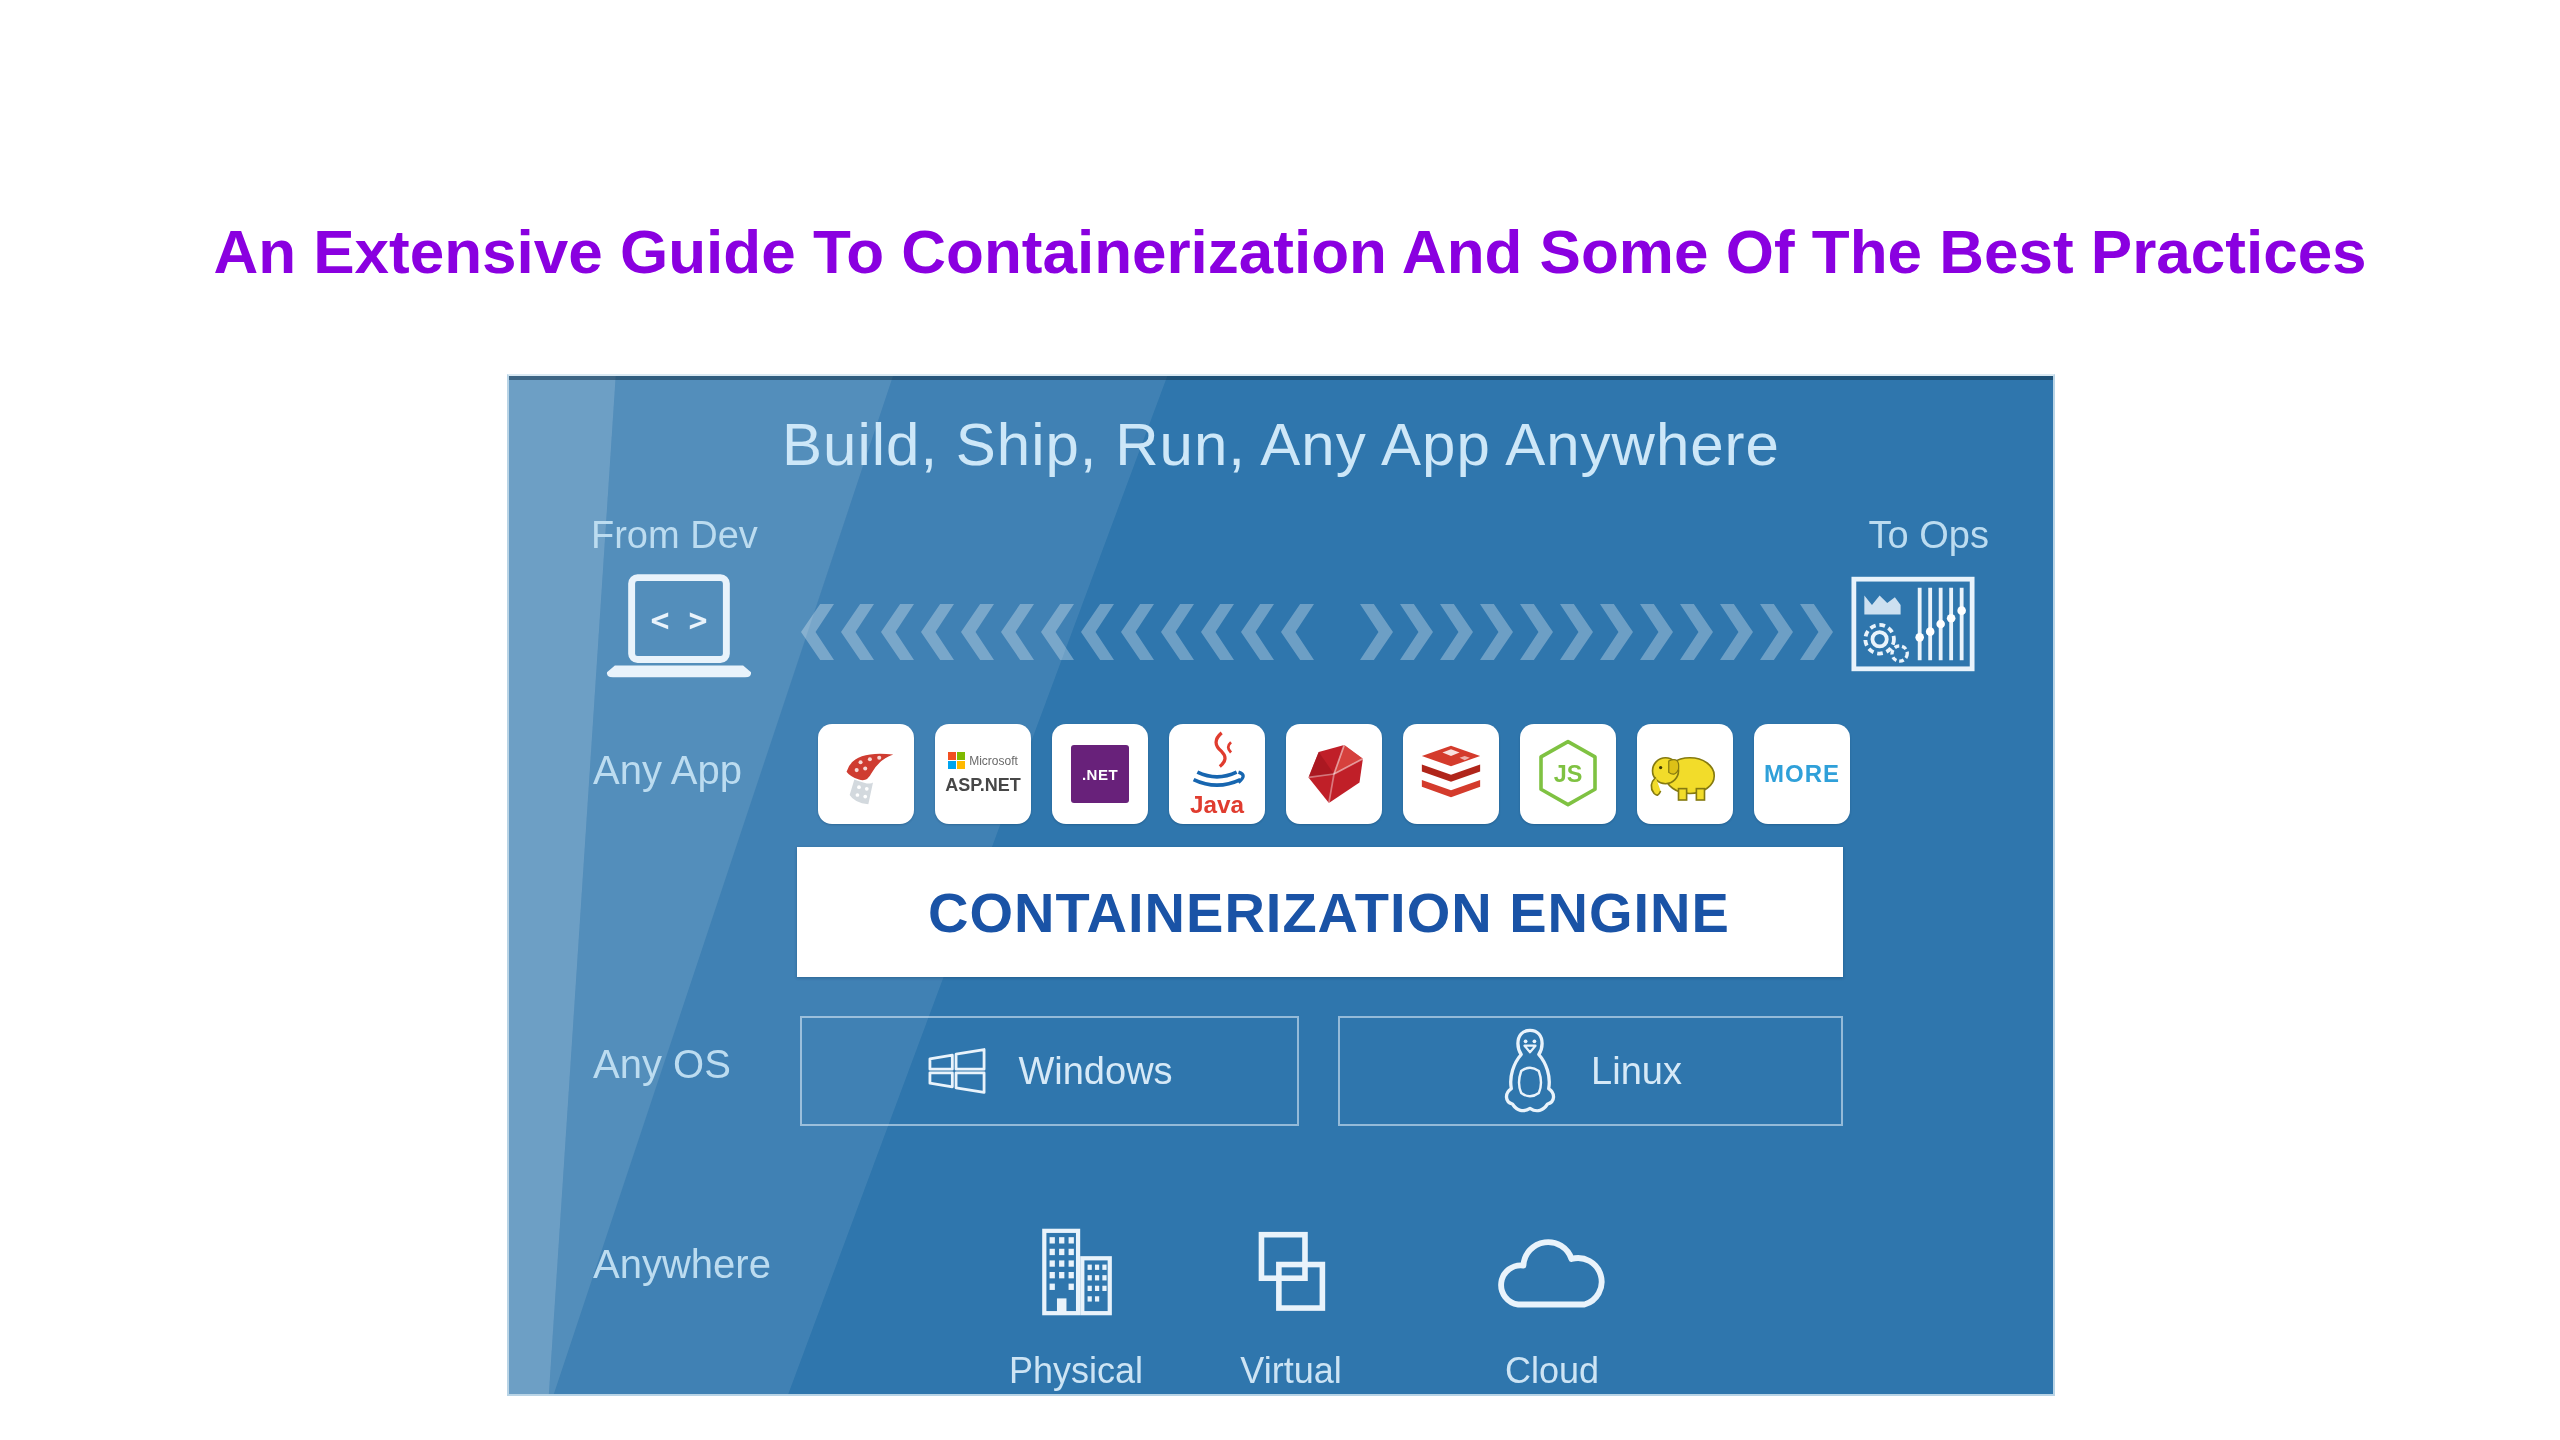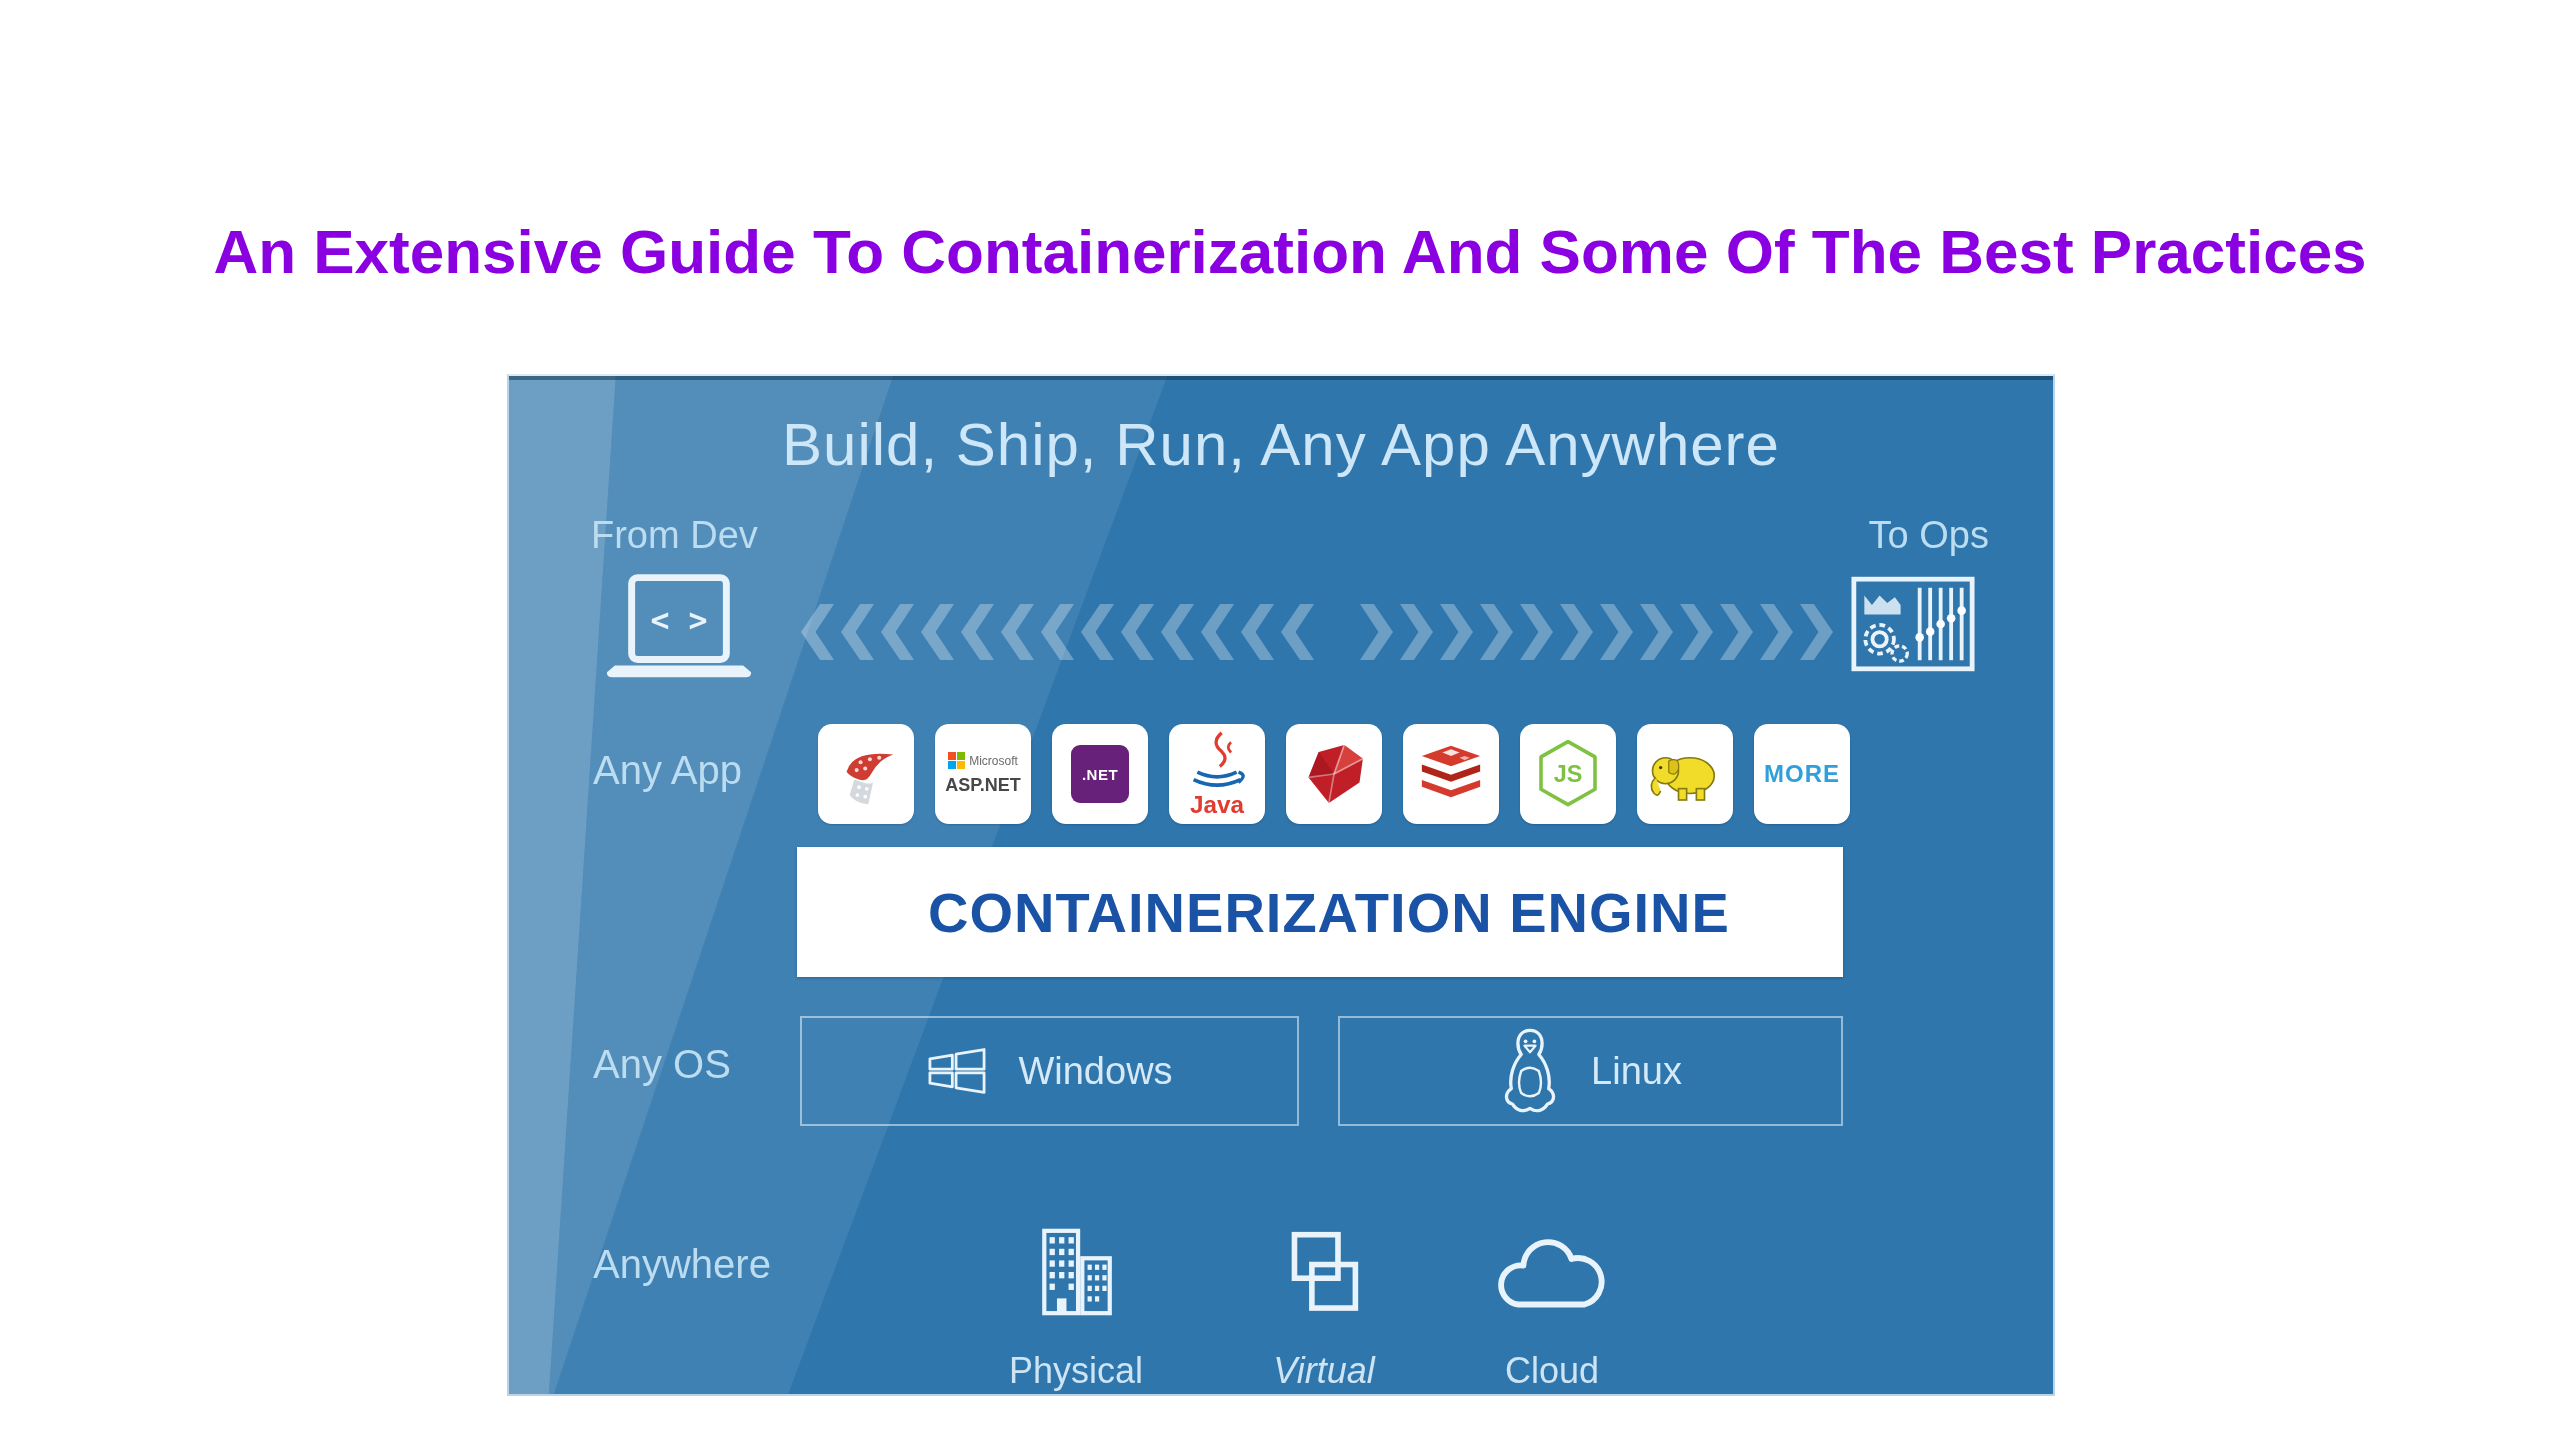--- a/index.html
+++ b/index.html
@@ -41,21 +41,21 @@
     box-shadow:0 1px 2px rgba(0,40,70,.25);}
   .ms-row{display:flex;align-items:center;gap:4px;}
   .ms-logo{display:grid;grid-template-columns:8px 8px;grid-template-rows:8px 8px;gap:1px;}
   .ms-logo i{display:block;}
   .ms-logo i:nth-child(1){background:#f25022;}
   .ms-logo i:nth-child(2){background:#7fba00;}
   .ms-logo i:nth-child(3){background:#00a4ef;}
   .ms-logo i:nth-child(4){background:#ffb900;}
   .ms-brand{font-size:12px;color:#6a6a6a;}
   .aspnet-label{font-size:18px;font-weight:bold;color:#474747;margin-top:6px;text-align:center;}
-  .dotnet-box{width:58px;height:58px;background:#68217a;border-radius:9px;
+  .dotnet-box{width:58px;height:58px;background:#68217a;border-radius:3px;
     color:#ffffff;font-size:15px;font-weight:bold;display:flex;
     align-items:center;justify-content:center;letter-spacing:.5px;}
   .more-label{font-size:24px;font-weight:bold;color:var(--more,#2fa0d9);letter-spacing:1px;}
 
   
   .engine{position:absolute;left:288px;top:471px;width:1028px;height:130px;
     background:#ffffff;display:flex;align-items:center;justify-content:center;
     box-shadow:0 1px 3px rgba(0,40,70,.3);padding-left:18px;}
   .engine span{font-size:56px;font-weight:bold;color:var(--engine,#1a53a6);letter-spacing:1px;}
 
@@ -308,21 +308,21 @@
             <rect x="54" y="56" width="4" height="5"></rect>
             <rect x="61" y="56" width="4" height="5"></rect>
           <rect x="47" y="66" width="4" height="5"></rect>
             <rect x="54" y="66" width="4" height="5"></rect>
         </g>
       </svg>
     </div>
     <div class="infra-label">Physical</div>
   </div>
 
-  <div class="infra" style="left:815px;font-style:italic;">
+  <div class="infra" style="left:782px;">
     <div class="iconbox">
       <svg width="92" height="92" viewBox="0 0 74 74">
         <rect x="13" y="7" width="35" height="35" fill="none" stroke="#e9f3fb" stroke-width="4.5"></rect>
         <rect x="27" y="31" width="35" height="35" fill="none" stroke="#e9f3fb" stroke-width="4.5"></rect>
       </svg>
     </div>
     <div class="infra-label">Virtual</div>
   </div>
 
   <div class="infra" style="left:1043px;">

